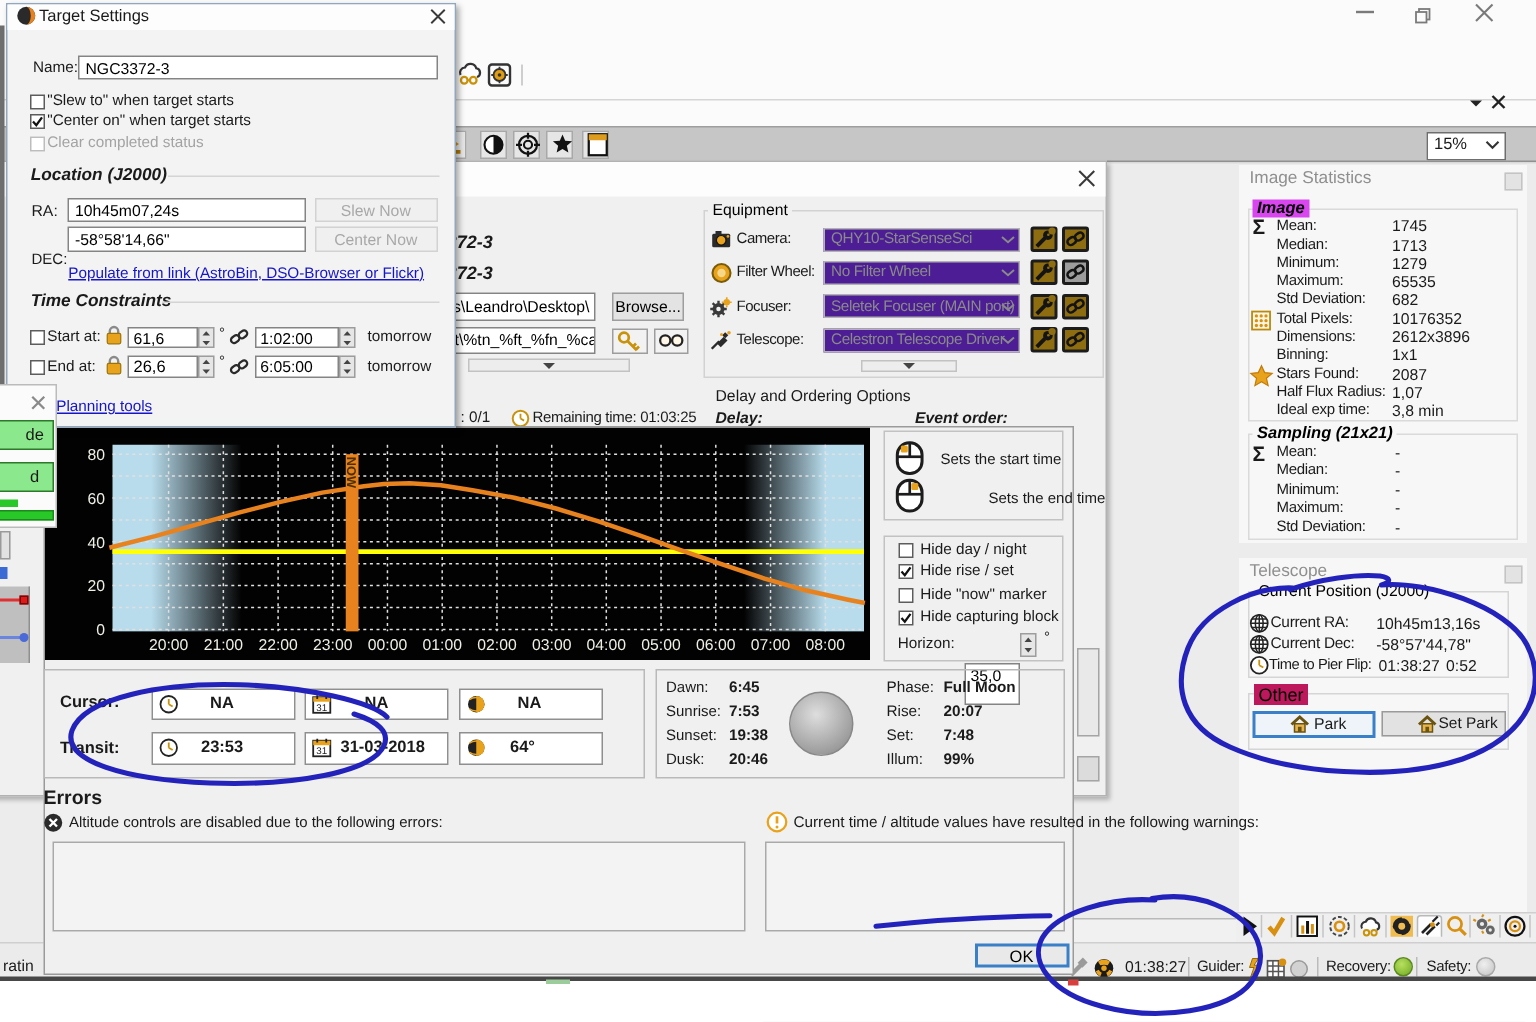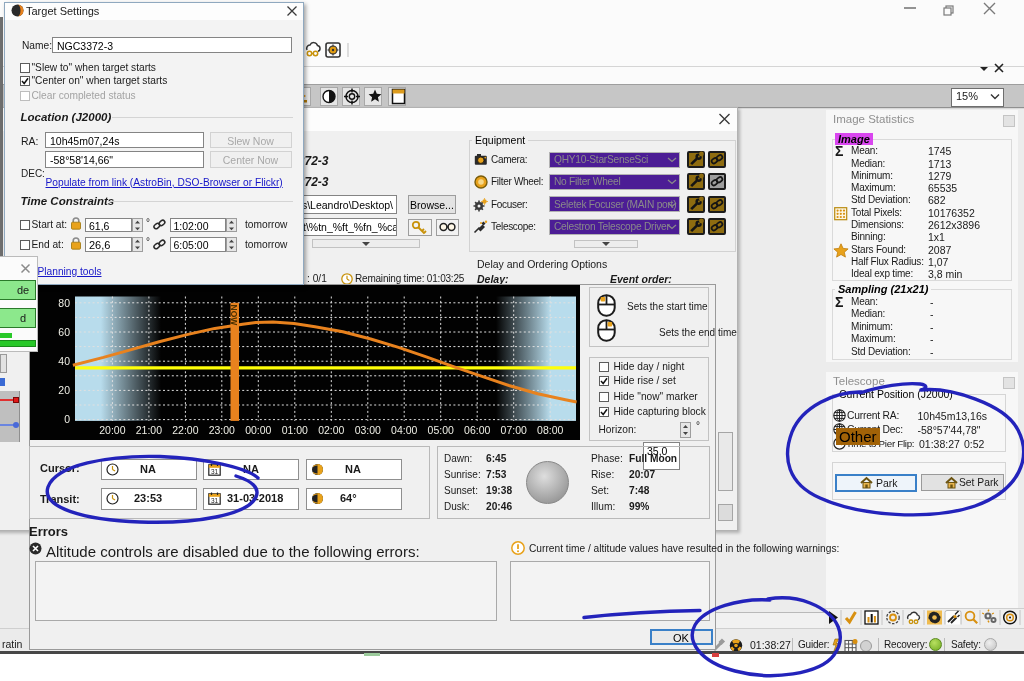--- a/index.html
+++ b/index.html
@@ -146,21 +146,21 @@
 <svg width="13" height="13" style="left:833px;top:423.1px;" viewBox="0 0 13 13">
 <circle cx="6.5" cy="6.5" r="5.7" fill="#fff" stroke="#222" stroke-width="1.1"></circle>
 <ellipse cx="6.5" cy="6.5" rx="2.6" ry="5.7" fill="none" stroke="#222" stroke-width="1"></ellipse>
 <path d="M6.5,0.8 v11.4 M0.8,6.5 h11.4 M1.6,3.6 h9.8 M1.6,9.4 h9.8" stroke="#222" stroke-width="1"></path>
   </svg>
 <svg width="13" height="13" style="left:833px;top:437.1px;" viewBox="0 0 13 13">
 <circle cx="6.5" cy="6.5" r="5.6" fill="#fff" stroke="#222" stroke-width="1.2"></circle>
 <path d="M6.5,6.5 L6.5,2.8 M6.5,6.5 L9.2,8" stroke="#c8920a" stroke-width="1.2"></path>
   </svg>
 <div class="gb" style="left:832px;top:461.5px;width:174px;height:38.5px;border-color:#d5d5d5;"></div>
-<div class="gbl" style="left:836px;top:428px;font-size:15px;background:#a16207;">Other</div>
+<div class="gbl" style="left:836px;top:456px;font-size:12px;background:#be185d;">Other</div>
 <div class="btn" style="left:834.5px;top:473.5px;width:82px;height:18px;background:#eef4fa;border:2px solid #3a80c8;"></div>
 <div class="btn" style="left:921px;top:474px;width:83px;height:17px;background:#e2e2e2;border:1px solid #9a9a9a;"></div>
 <svg width="13" height="12" style="left:860px;top:476.5px;" viewBox="0 0 13 12">
 <path d="M1,6 L6.5,1 L12,6" fill="none" stroke="#6b5310" stroke-width="2"></path>
 <rect x="3" y="5.5" width="7" height="5.5" fill="#e8b44c" stroke="#6b5310" stroke-width="1"></rect>
 <rect x="5.3" y="7.5" width="2.4" height="3.5" fill="#6b5310"></rect>
   </svg>
 <svg width="13" height="12" style="left:945px;top:477px;" viewBox="0 0 13 12">
 <path d="M1,6 L6.5,1 L12,6" fill="none" stroke="#6b5310" stroke-width="2"></path>
 <rect x="3" y="5.5" width="7" height="5.5" fill="#e8b44c" stroke="#6b5310" stroke-width="1"></rect>
@@ -543,21 +543,21 @@
 <div class="txt b" style="left:629px;top:468.8px;font-size:10.2px;">20:07</div>
 <div class="txt" style="left:591px;top:485.1px;font-size:10.2px;">Set:</div>
 <div class="txt b" style="left:629px;top:485.1px;font-size:10.2px;">7:48</div>
 <div class="txt" style="left:591px;top:501.4px;font-size:10.2px;">Illum:</div>
 <div class="txt b" style="left:629px;top:501.4px;font-size:10.2px;">99%</div>
 <div class="txt b" style="left:29px;top:524px;font-size:13px;">Errors</div>
 <svg width="13" height="13" style="left:29px;top:542px;" viewBox="0 0 13 13">
 <circle cx="6.5" cy="6.5" r="6" fill="#2a2a2a"></circle>
     <path d="M4,4 l5,5 M9,4 l-5,5" stroke="#fff" stroke-width="1.6"></path>
   </svg>
-<div class="txt" style="left:46px;top:543px;font-size:15px;">Altitude controls are disabled due to the following errors:</div>
+<div class="txt" style="left:46px;top:543px;font-size:10px;">Altitude controls are disabled due to the following errors:</div>
 <div class="abs" style="left:35px;top:560.5px;width:462px;height:60px;background:#f3f3f3;border:1px solid #a9a9a9;"></div>
 <div class="txt b" style="left:510px;top:523px;font-size:13px;margin-top:40px;">Warnings</div>
 <svg width="14" height="14" style="left:511px;top:541px;" viewBox="0 0 14 14">
 <circle cx="7" cy="7" r="6.2" fill="#fff" stroke="#e8a21c" stroke-width="1.5"></circle>
 <path d="M7,3.2 v4.8" stroke="#e8a21c" stroke-width="1.8"></path>
     <circle cx="7" cy="10.3" r="1" fill="#e8a21c"></circle>
   </svg>
 <div class="txt" style="left:529px;top:543px;font-size:10.2px;">Current time / altitude values have resulted in the following warnings:</div>
 <div class="abs" style="left:510px;top:560.5px;width:200px;height:60px;background:#f3f3f3;border:1px solid #a9a9a9;"></div>
 <div class="btn" style="left:649.5px;top:628.5px;width:63px;height:16.5px;background:#e9e9e9;border:2px solid #3a80c8;font-size:11px;padding-top:1px;">OK</div>

